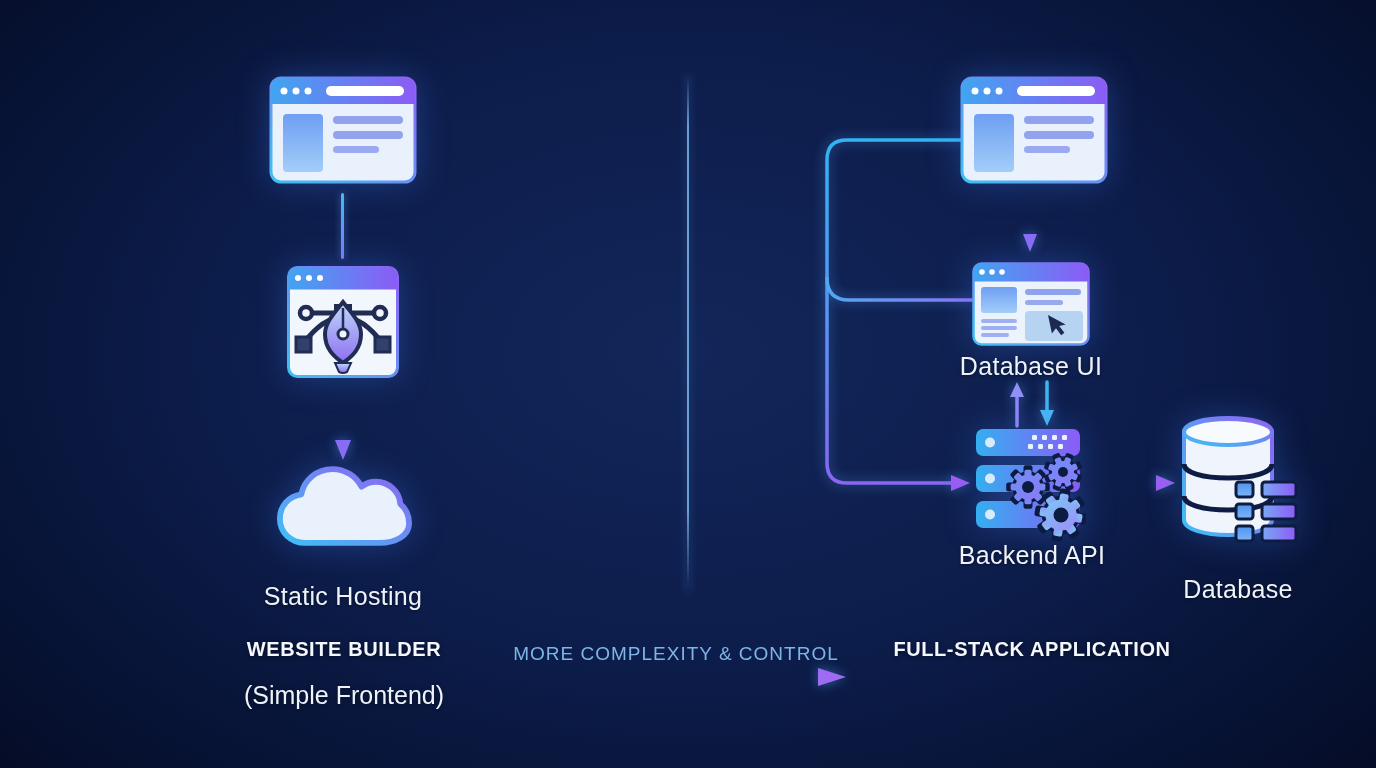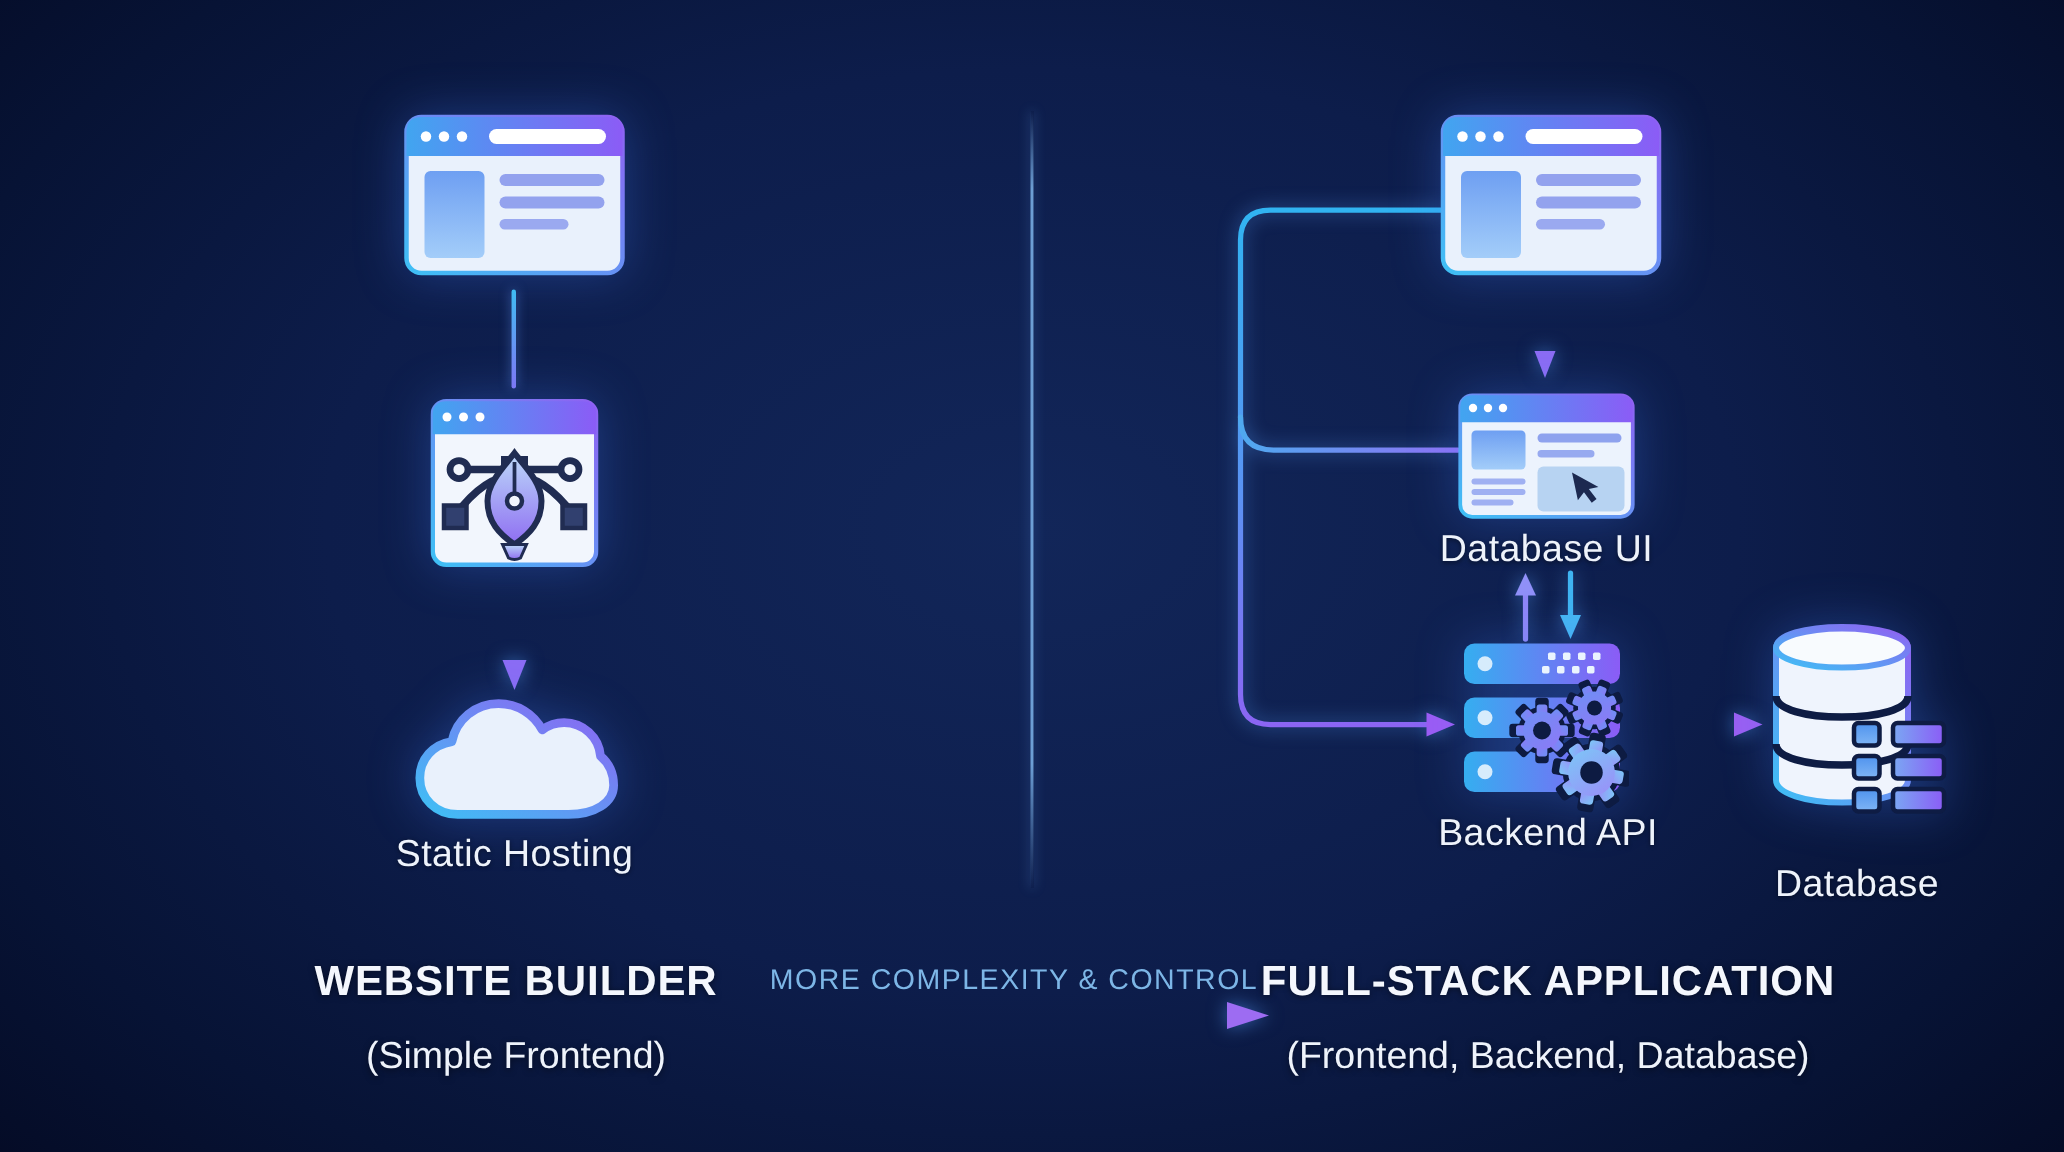--- a/index.html
+++ b/index.html
@@ -12,21 +12,21 @@
   .abs{position:absolute;}
   .icon{filter:drop-shadow(0 0 16px rgba(70,130,255,.30));}
   .flow{filter:drop-shadow(0 0 6px rgba(90,160,255,.55));}
   .node-label{
     color:#eef3fb;font-size:25px;font-weight:400;letter-spacing:.3px;
     transform:translateX(-50%);white-space:nowrap;
     text-shadow:0 1px 3px rgba(0,0,0,.45);
   }
   .heading-block{transform:translateX(-50%);text-align:center;white-space:nowrap;}
   .heading{
-    color:#f4f7fd;font-size:28px;font-weight:700;letter-spacing:.6px;
+    color:#f4f7fd;font-size:20px;font-weight:700;letter-spacing:.6px;
     text-shadow:0 1px 4px rgba(0,0,0,.5);
   }
   .subheading{
     color:#eef3fb;font-size:25px;font-weight:400;margin-top:20px;
     text-shadow:0 1px 4px rgba(0,0,0,.5);
   }
   .center-label{
     color:#7db6e6;font-size:19px;font-weight:500;letter-spacing:1px;
     transform:translateX(-50%);white-space:nowrap;text-align:center;
   }
@@ -133,21 +133,21 @@
 
   <svg class="abs flow" style="left:333px;top:384px" width="20" height="80" viewBox="0 0 20 80">
     <line x1="10" y1="2" x2="10" y2="58" stroke="url(#gVLine)" stroke-width="3.5" stroke-linecap="round"></line>
     <polygon points="2,56 18,56 10,76" fill="#8b6cf4"></polygon>
   </svg>
 
   <svg class="abs icon" style="left:276px;top:462px" width="136" height="90" viewBox="0 0 140 90">
     <path d="M106 82 L30 82 C15 82 4 71 4 57 C4 44 13 34 26 32 C29 17 42 6 58 6 C71 6 82 13 88 24 C92 21 97 19 103 19 C116 19 127 29 128 42 C134 47 137 54 137 62 C137 74 124 82 106 82 Z" fill="#e9f1fc" stroke="url(#gBorder)" stroke-width="6" stroke-linejoin="round"></path>
   </svg>
 
-  <div class="abs node-label" style="left:343px;top:555px">Static Hosting</div>
+  <div class="abs node-label" style="left:343px;top:582px">Static Hosting</div>
 
   <div class="abs heading-block" style="left:344px;top:638px">
     <div class="heading">WEBSITE BUILDER</div>
     <div class="subheading">(Simple Frontend)</div>
   </div>
 
   <div class="abs divider" style="left:687px;top:74px;height:518px"></div>
 
   <div class="abs center-label" style="left:676px;top:643px">MORE COMPLEXITY &amp; CONTROL</div>
 
@@ -290,16 +290,15 @@
       <rect x="82" y="88" width="34" height="15" rx="3" fill="url(#gWide)"></rect>
       <rect x="56" y="110" width="17" height="15" rx="3" fill="url(#gSq)"></rect>
       <rect x="82" y="110" width="34" height="15" rx="3" fill="url(#gWide)"></rect>
     </g>
   </svg>
 
   <div class="abs node-label" style="left:1238px;top:575px">Database</div>
 
   <div class="abs heading-block" style="left:1032px;top:638px">
     <div class="heading">FULL-STACK APPLICATION</div>
-    <div class="subheading">(Frontend, Backend, Database)</div>
   </div>
 
 </div>
 
 </body></html>

